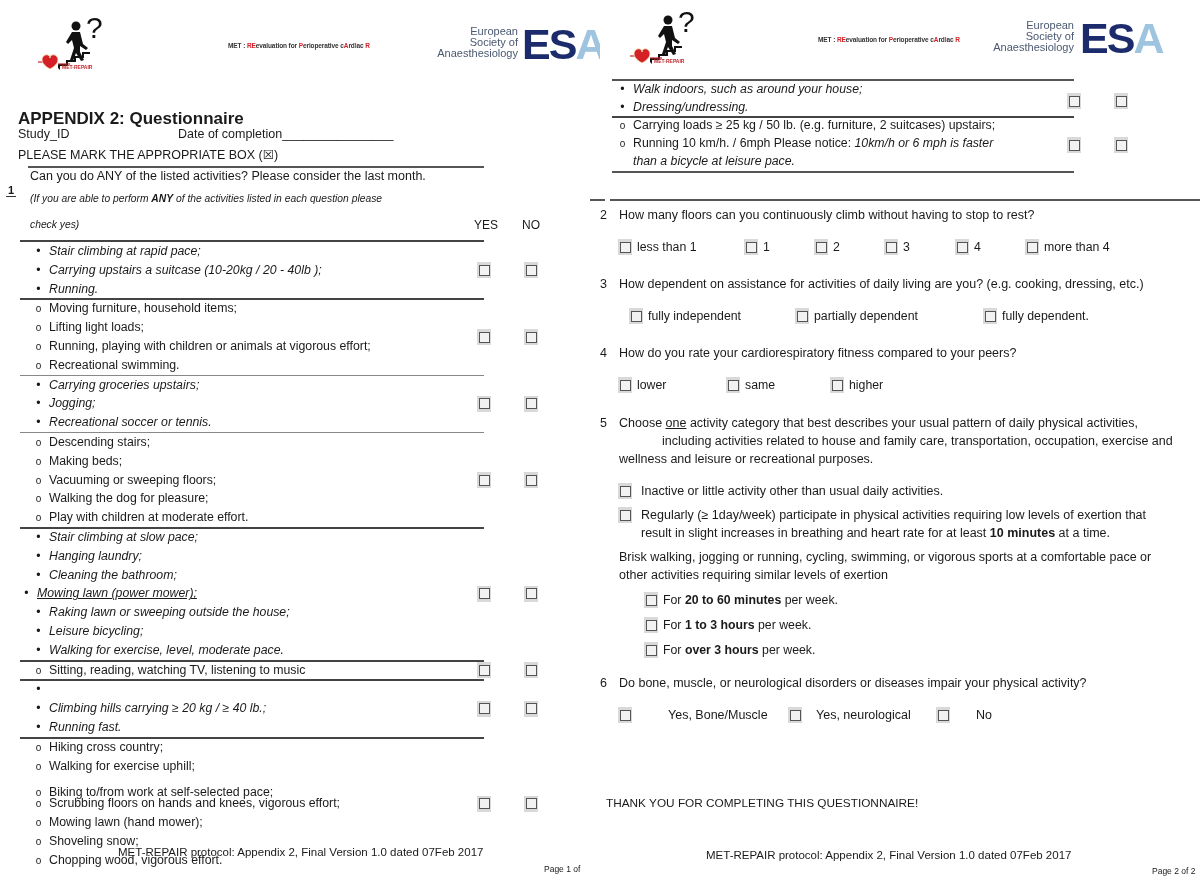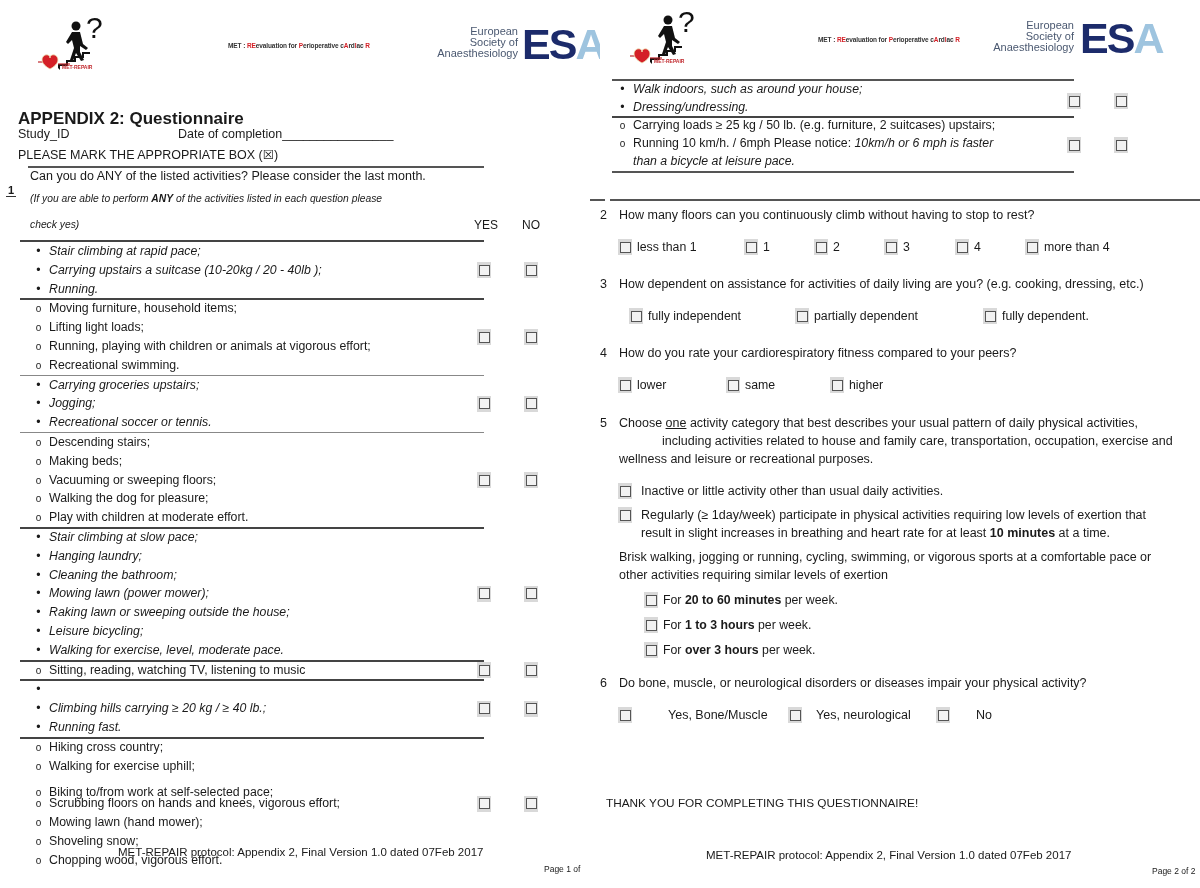--- a/index.html
+++ b/index.html
@@ -108,21 +108,21 @@
       <div class="item" style="left: 28px; top: 451.8px;"><span class="bullet open"></span><span>Making beds;</span></div>
       <div class="item" style="left: 28px; top: 470.6px;"><span class="bullet open"></span><span>Vacuuming or sweeping floors;</span></div>
       <div class="item" style="left: 28px; top: 489.4px;"><span class="bullet open"></span><span>Walking the dog for pleasure;</span></div>
       <div class="item" style="left: 28px; top: 508.2px;"><span class="bullet open"></span><span>Play with children at moderate effort.</span></div>
       <div class="cb" style="left: 477px; top: 472px;"></div>
       <div class="cb" style="left: 524px; top: 472px;"></div>
       <div class="hline dark" style="left: 20px; top: 527px; width: 464px;"></div>
       <div class="item it" style="left: 28px; top: 528px;"><span class="bullet filled"></span><span>Stair climbing at slow pace;</span></div>
       <div class="item it" style="left: 28px; top: 546.8px;"><span class="bullet filled"></span><span>Hanging laundry;</span></div>
       <div class="item it" style="left: 28px; top: 565.6px;"><span class="bullet filled"></span><span>Cleaning the bathroom;</span></div>
-      <div class="item it" style="left: 28px; top: 584.4px;"><span class="bullet filled"></span><span>Mowing lawn (power mower);</span></div>
+      <div class="item it" style="left: 16px; top: 584.4px; text-decoration: underline;"><span class="bullet filled"></span><span>Mowing lawn (power mower);</span></div>
       <div class="item it" style="left: 28px; top: 603.2px;"><span class="bullet filled"></span><span>Raking lawn or sweeping outside the house;</span></div>
       <div class="item it" style="left: 28px; top: 622px;"><span class="bullet filled"></span><span>Leisure bicycling;</span></div>
       <div class="item it" style="left: 28px; top: 640.8px;"><span class="bullet filled"></span><span>Walking for exercise, level, moderate pace.</span></div>
       <div class="cb" style="left: 477px; top: 585.8px;"></div>
       <div class="cb" style="left: 524px; top: 585.8px;"></div>
       <div class="hline dark" style="left: 20px; top: 659.6px; width: 464px;"></div>
       <div class="item" style="left: 28px; top: 660.6px;"><span class="bullet open"></span><span>Sitting, reading, watching TV, listening to music</span></div>
       <div class="cb" style="left: 477px; top: 662px;"></div>
       <div class="cb" style="left: 524px; top: 662px;"></div>
       <div class="hline dark" style="left: 20px; top: 679.4px; width: 464px;"></div>

